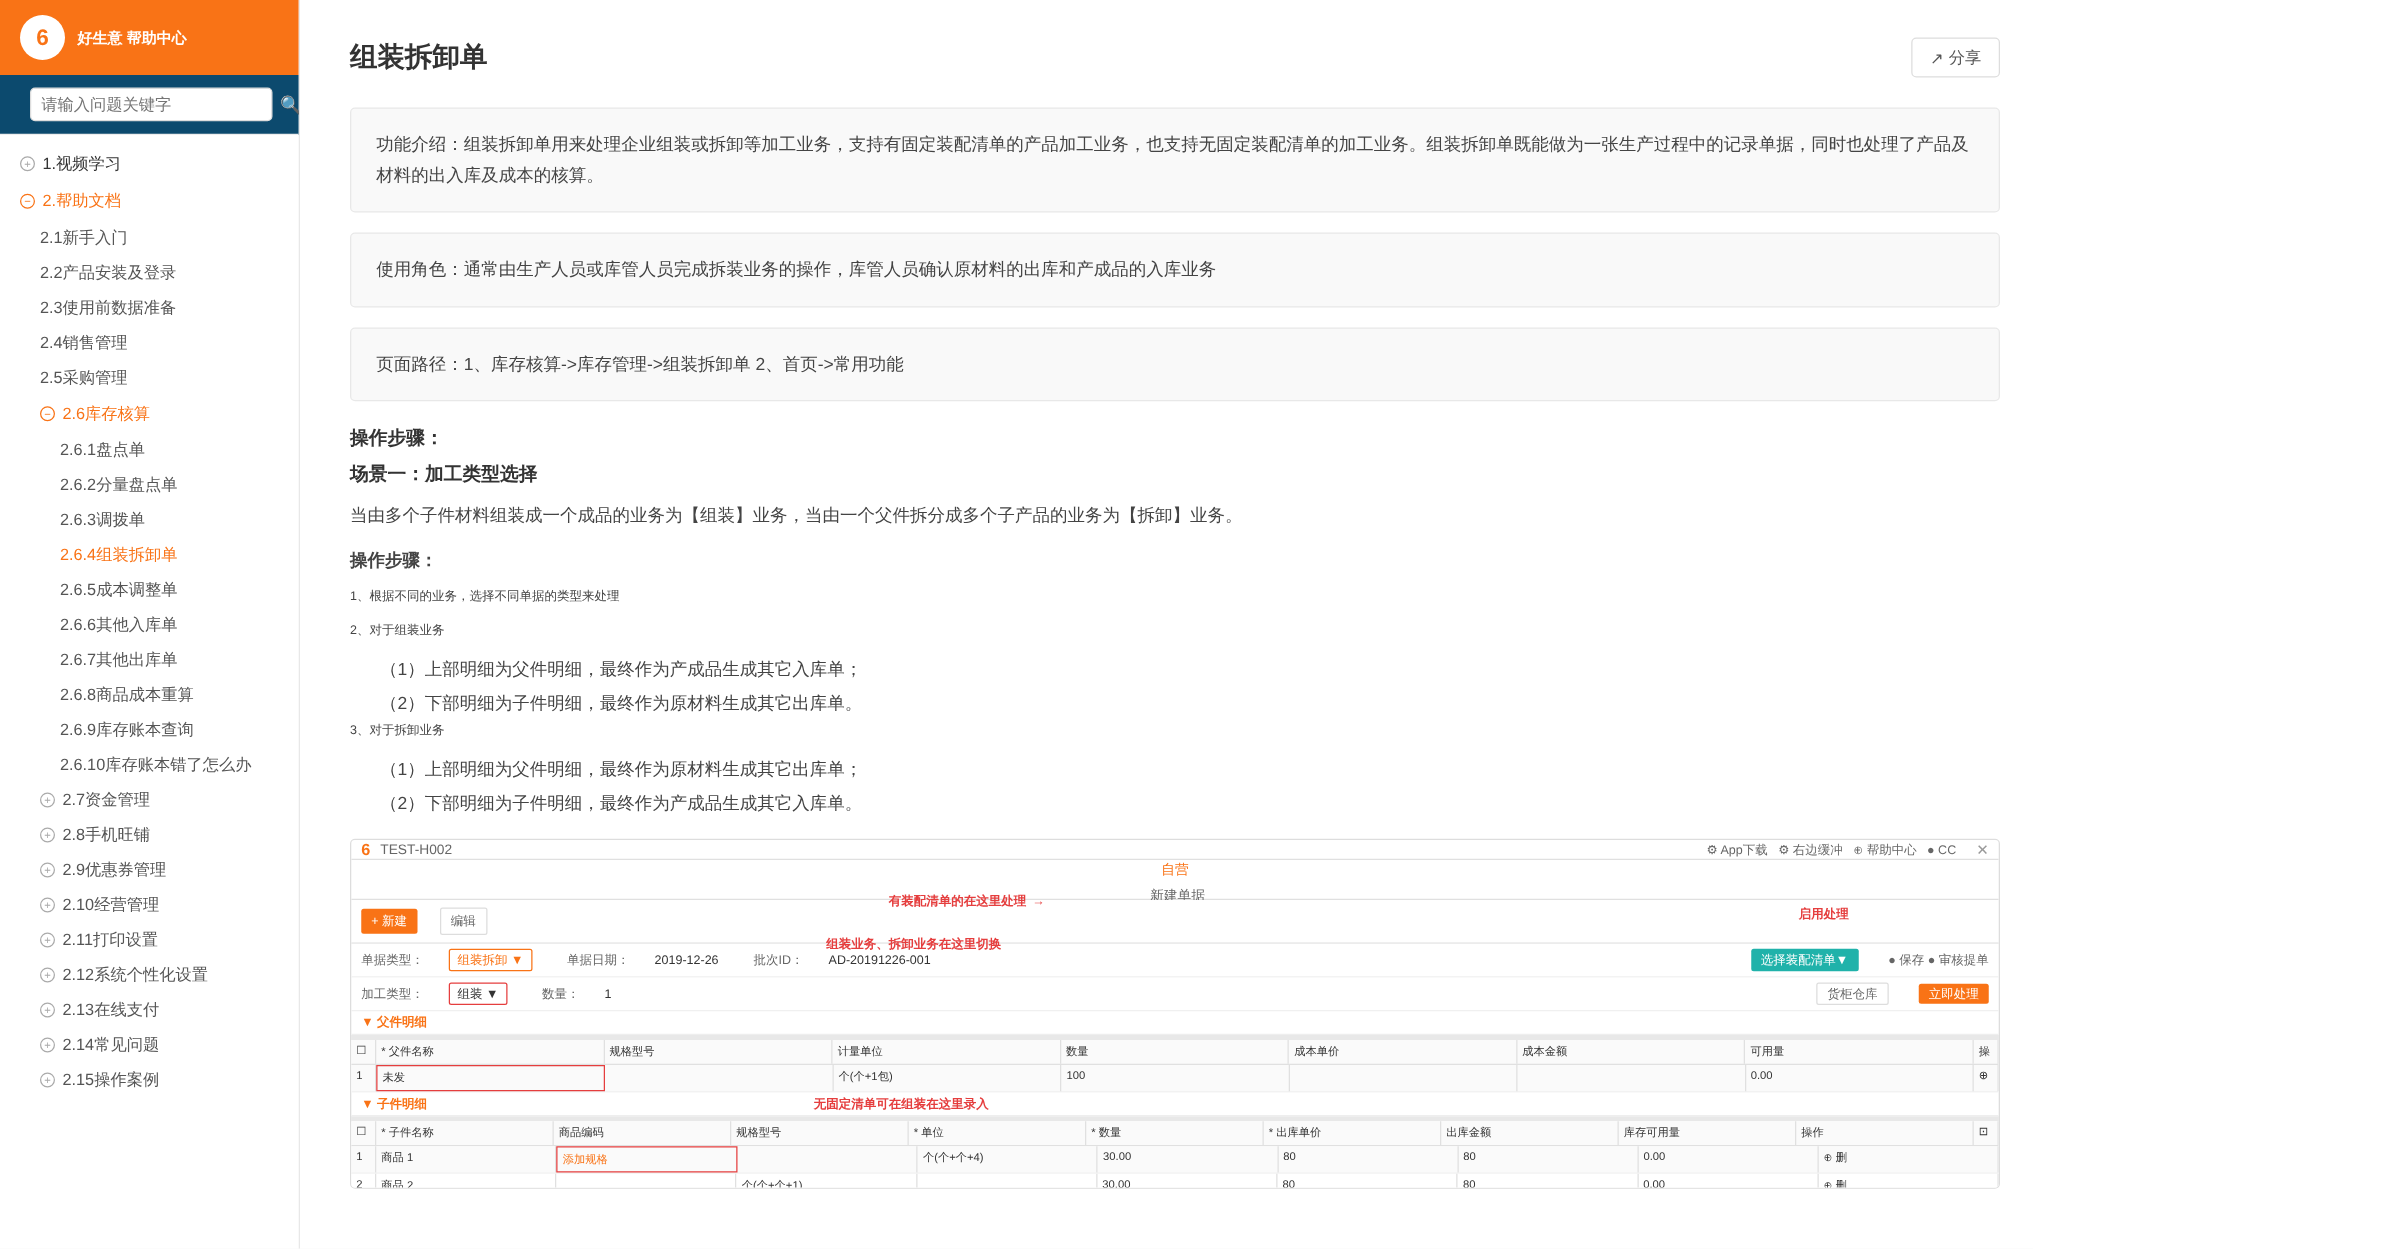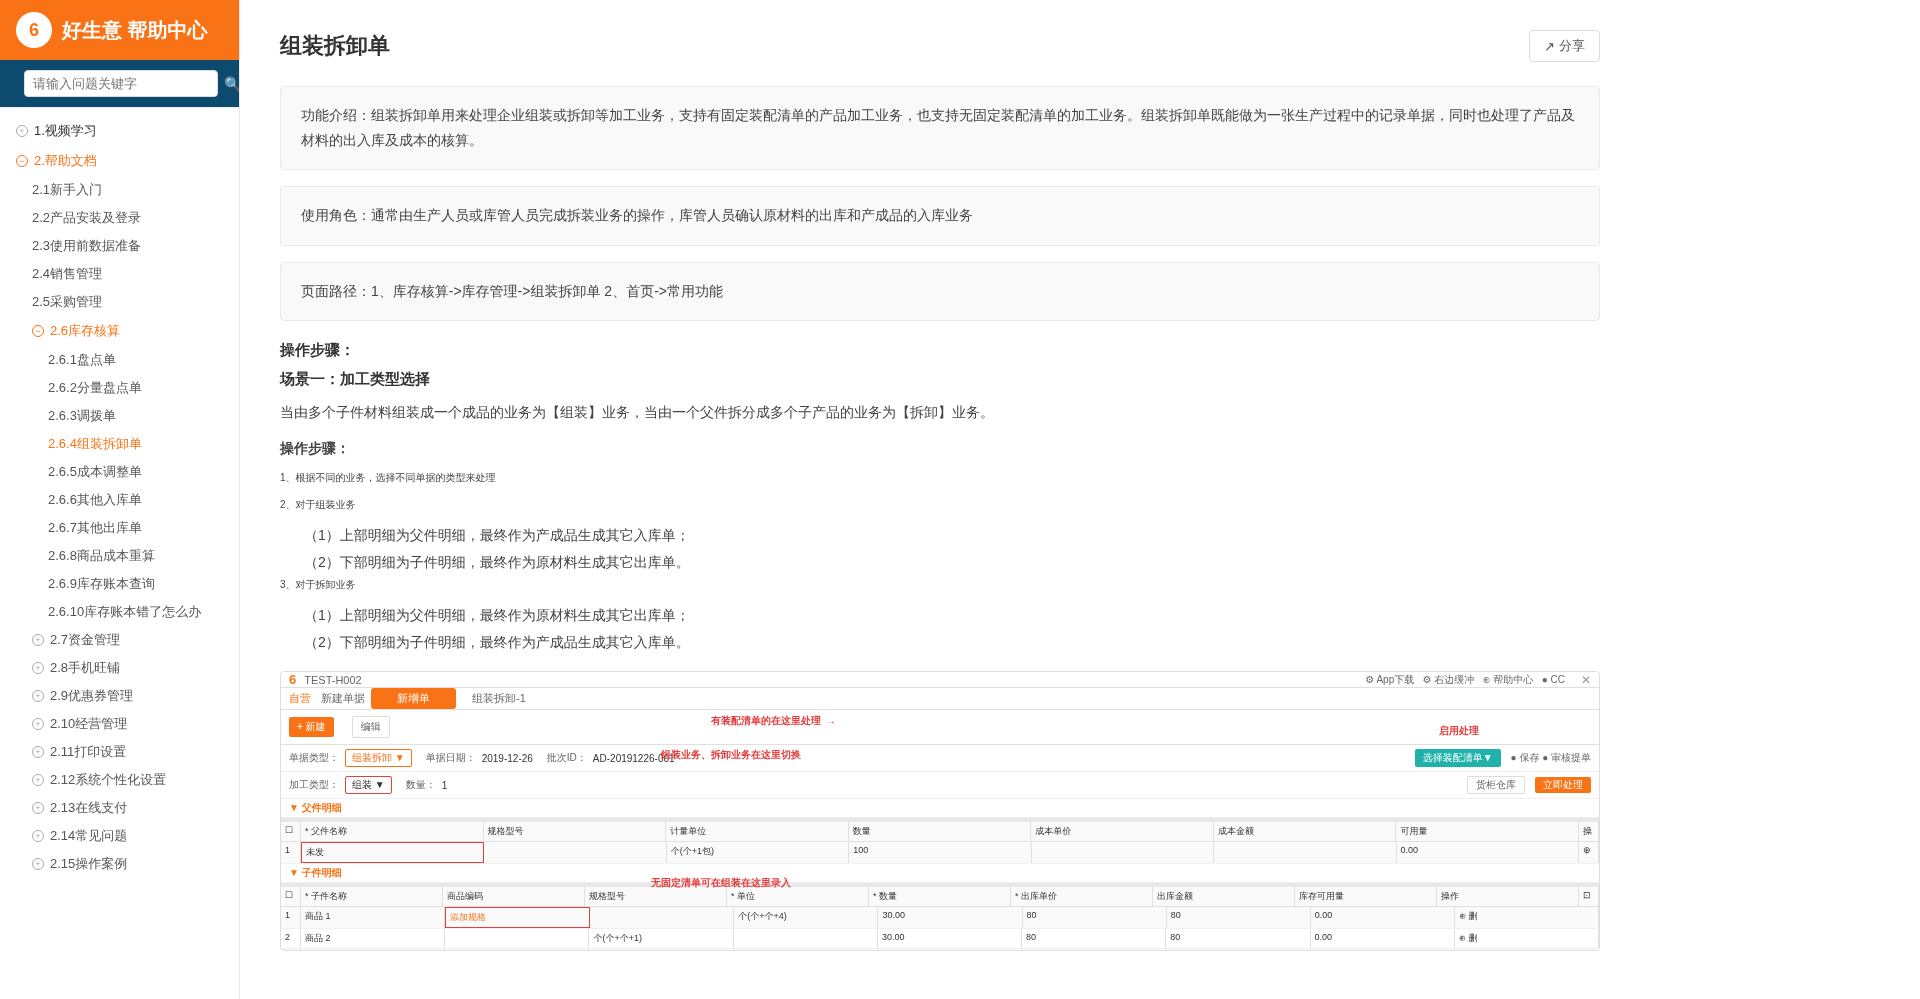--- a/index.html
+++ b/index.html
@@ -23,21 +23,21 @@
       gap: 10px;
     }
     #logo-circle {
       width: 36px; height: 36px;
       background: #fff;
       border-radius: 50%;
       display: flex; align-items: center; justify-content: center;
       color: #f97316; font-weight: bold; font-size: 18px;
     }
     #sidebar-title {
-      color: #fff; font-size: 20px; font-weight: bold;
+      color: #fff; font-size: 12px; font-weight: bold;
     }
     #search-box {
       padding: 10px 24px;
       border-bottom: 1px solid #eee;
       display: flex; align-items: center;
       background: #0c4a6e;
     }
     #search-input {
       flex: 1; border: 1px solid #ddd; border-radius: 4px;
       padding: 5px 8px; font-size: 13px; outline: none;
@@ -159,38 +159,39 @@
       padding: 0 8px; gap: 8px;
       border-bottom: 1px solid #e0e0e0;
       font-size: 11px;
     }
     .app-nav {
       background: #fff;
       display: flex; align-items: center;
       padding: 0 8px; gap: 6px;
       border-bottom: 1px solid #e0e0e0;
       height: 32px;
+      flex-direction: column;
     }
     .app-tab {
       background: #f97316; color: #fff;
       padding: 3px 26px; border-radius: 3px; font-size: 11px;
       cursor: pointer;
     }
     .app-tab-inactive {
       color: #666; padding: 3px 10px; font-size: 11px;
     }
     .app-toolbar {
       background: #fff;
       padding: 6px 8px;
       display: flex; gap: 18px; align-items: center;
       border-bottom: 1px solid #e0e0e0;
       font-size: 11px;
     }
     .app-form-row {
-      display: flex; gap: 6px; align-items: center;
+      display: flex; gap: 20px; align-items: center;
       padding: 4px 8px;
       background: #fff;
       border-bottom: 1px solid #f0f0f0;
       font-size: 10px;
     }
     .app-table {
       background: #fff;
       margin-top: 4px;
       font-size: 9px;
       width: 100%;

